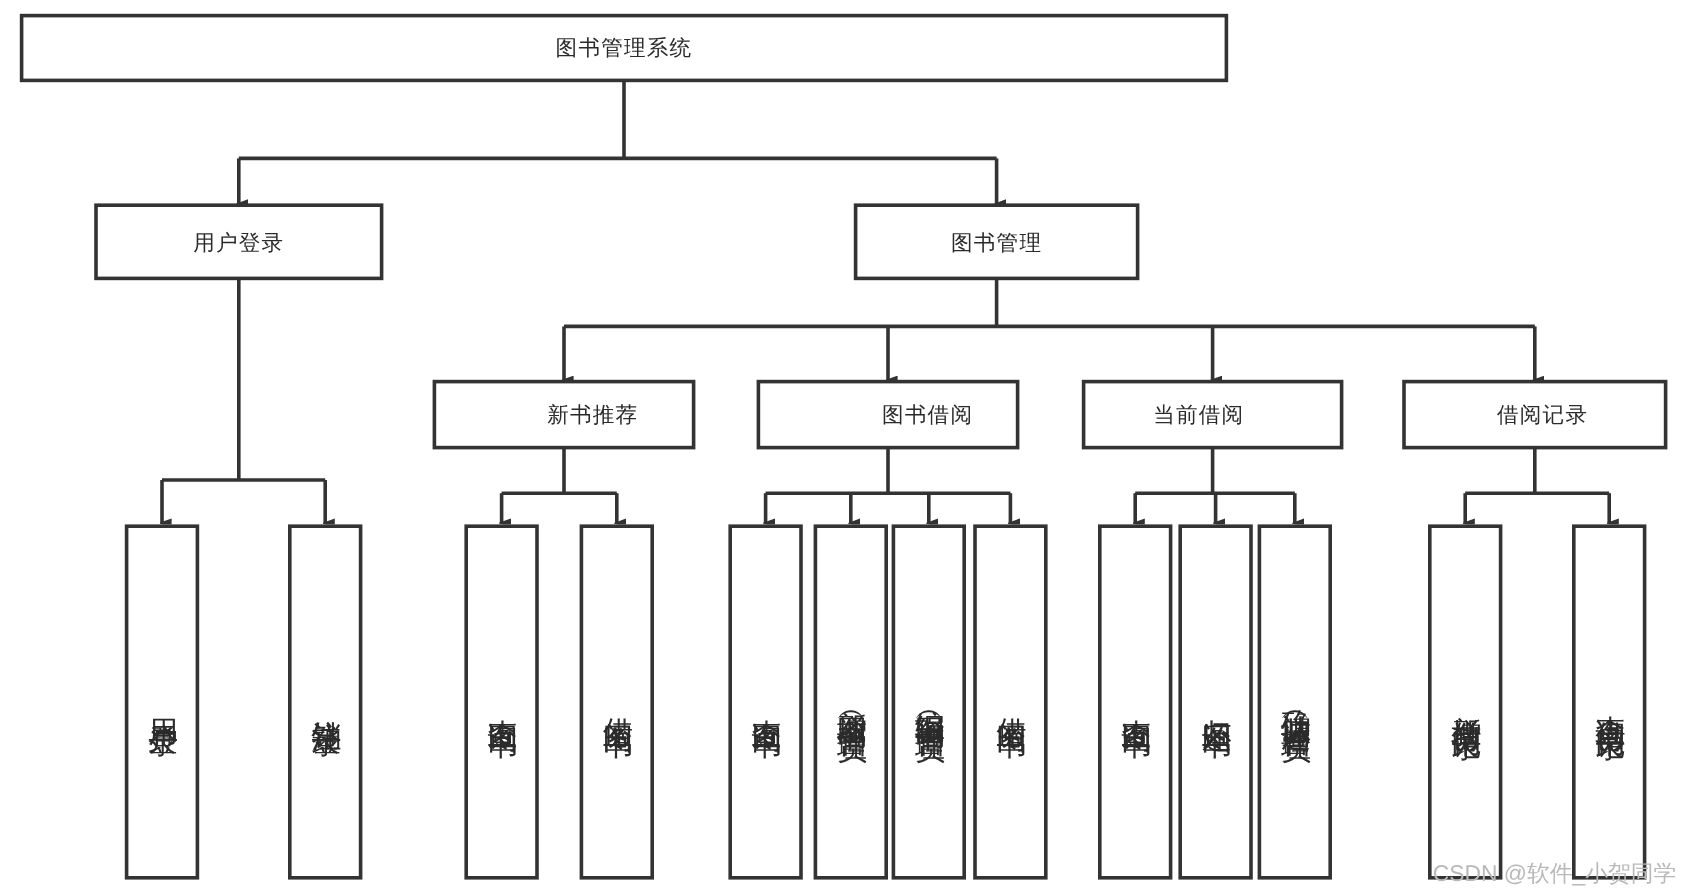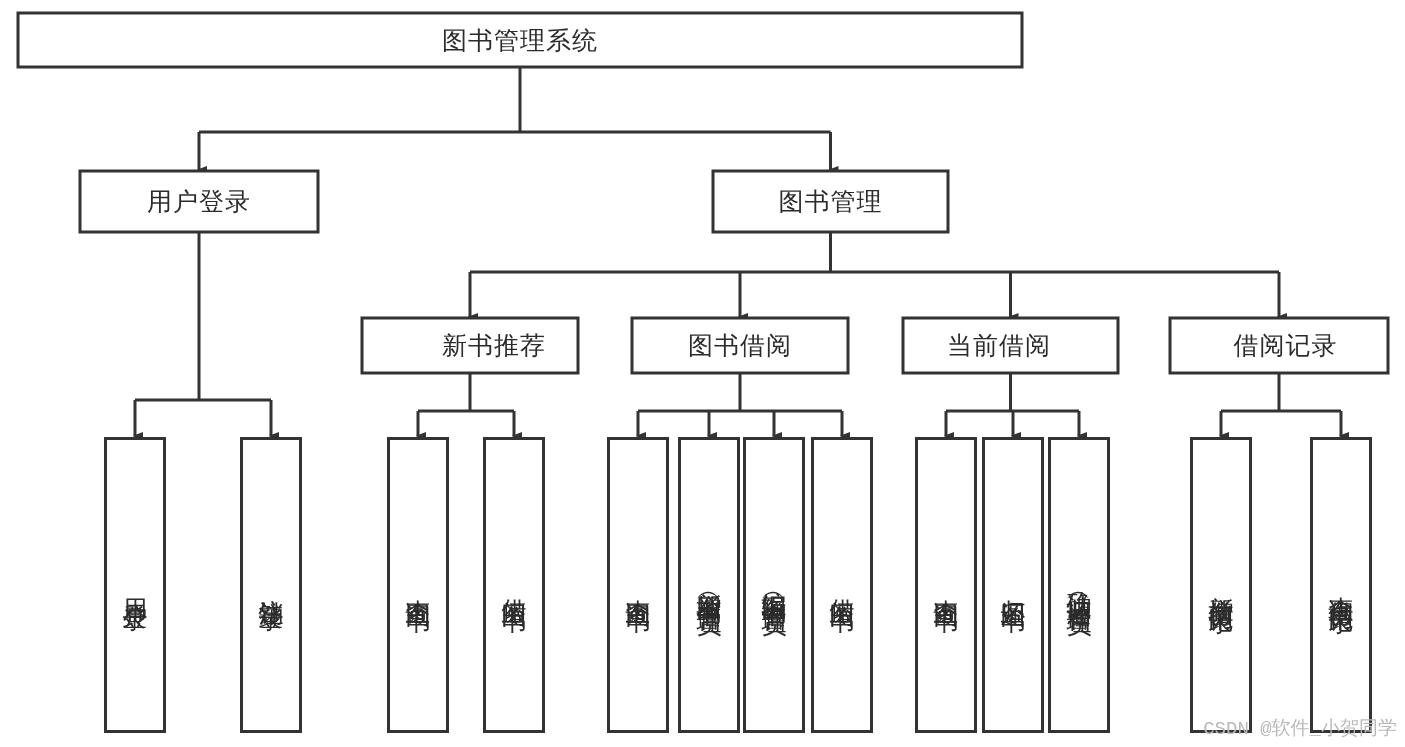--- a/index.html
+++ b/index.html
@@ -24,28 +24,28 @@
     line-height:1.08;
     color:#2b2b2b;
     letter-spacing:3px;
     white-space:nowrap;
     font-family:"Liberation Sans","DejaVu Sans",sans-serif;
   }
   .hbox-text{
     position:absolute;
     display:flex;align-items:center;justify-content:center;
     box-sizing:border-box;
-    font-size:25px;color:#2b2b2b;letter-spacing:1px;
+    font-size:18px;color:#2b2b2b;letter-spacing:1px;
     font-family:"Liberation Sans","DejaVu Sans",sans-serif;
     pointer-events:none;
   }
   #watermark{
     position:absolute;right:8px;bottom:6px;
     font-size:19px;color:#b9b9b9;
-    font-family:Liberation Mono, monospace;
+    font-family:Liberation Sans, sans-serif;
     white-space:nowrap;
   }
 </style>
 </head>
 <body>
 
 <div id="diagram-root">
 
   <svg id="flow" viewBox="0 0 1405 747">
     <defs>
@@ -98,21 +98,21 @@
         <rect x="903" y="318" width="215" height="55" class="node-rect"></rect>
         <rect x="1170" y="318" width="218" height="55" class="node-rect"></rect>
       </g>
   </svg>
 
   <div id="hbox-labels">
       <div class="hbox-text" style="left: 18px; top: 13px; width: 1004px; height: 54px;">图书管理系统</div>
       <div class="hbox-text" style="left: 80px; top: 171px; width: 238px; height: 61px;">用户登录</div>
       <div class="hbox-text" style="left: 713px; top: 171px; width: 235px; height: 61px; text-align: right;">图书管理</div>
       <div class="hbox-text" style="left: 362px; top: 318px; width: 216px; height: 55px; padding-left: 48px;">新书推荐</div>
-      <div class="hbox-text" style="left: 632px; top: 318px; width: 216px; height: 55px;">图书借阅</div>
+      <div class="hbox-text" style="left: 665px; top: 318px; width: 216px; height: 55px;">图书借阅</div>
       <div class="hbox-text" style="left: 903px; top: 318px; width: 192px; height: 55px;">当前借阅</div>
       <div class="hbox-text" style="left: 1170px; top: 318px; width: 218px; height: 55px; padding-left: 13px;">借阅记录</div>
     </div>
   <div id="leaf-labels">
       <div class="leaf-box" style="left: 104px; top: 437px; width: 62px; height: 296px; border: 3px solid rgb(51, 51, 51); background: rgb(255, 255, 255);">
         <div class="leaf-text">用户登录</div>
       </div>
       <div class="leaf-box" style="left: 240px; top: 437px; width: 62px; height: 296px; border: 3px solid rgb(51, 51, 51); background: rgb(255, 255, 255);">
         <div class="leaf-text">注销登录</div>
       </div>

